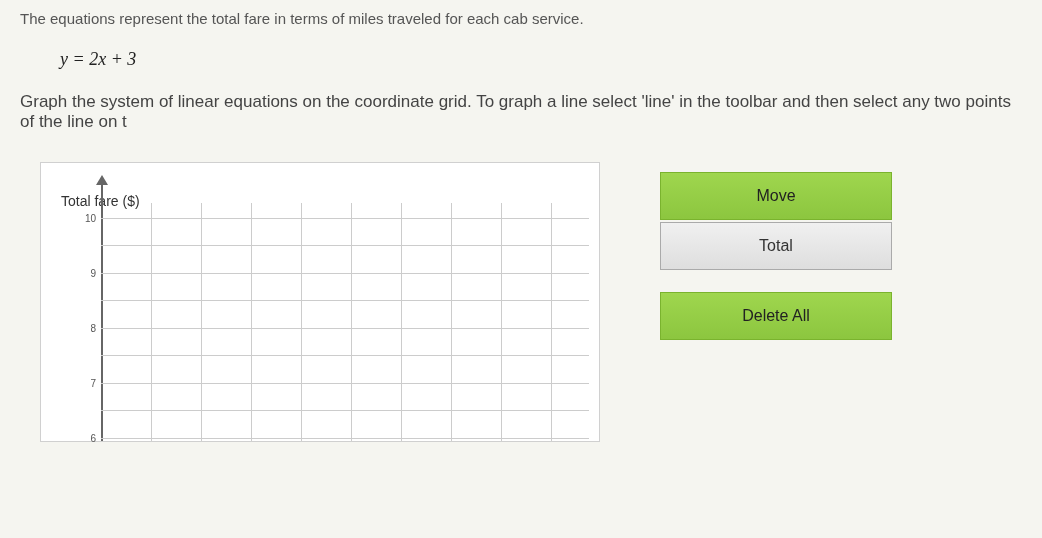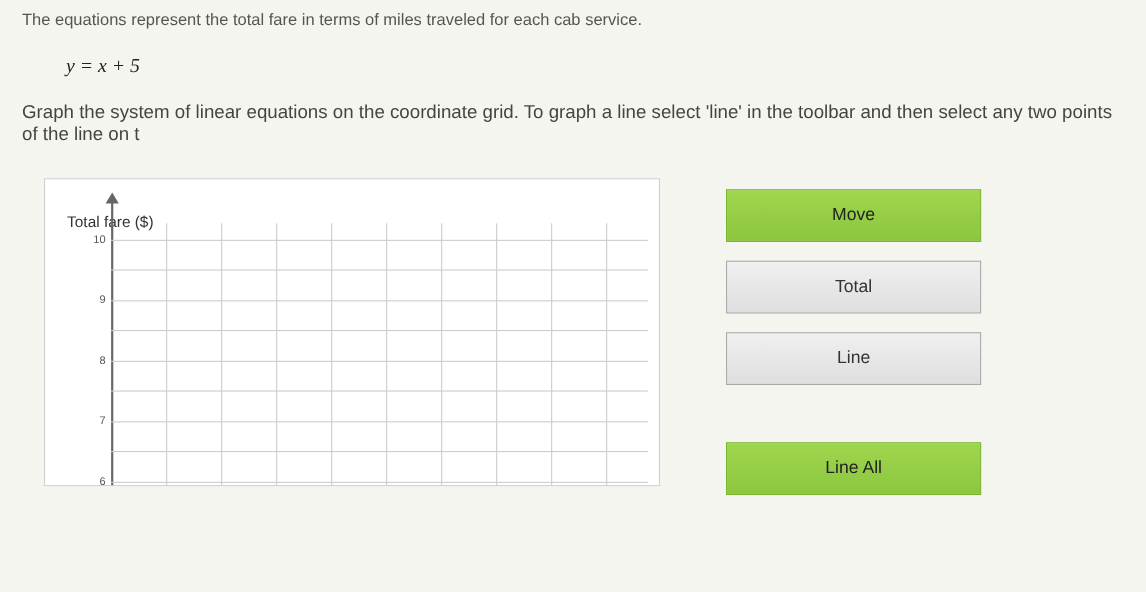--- a/index.html
+++ b/index.html
@@ -98,21 +98,21 @@
       left: 35px;
       width: 20px;
       text-align: right;
       font-size: 10px;
       color: #555;
       transform: translateY(-50%);
     }
     .toolbar {
       display: flex;
       flex-direction: column;
-      gap: 17px;
+      gap: 2px;
       width: 232px;
       margin-top: 10px;
     }
     .tool-btn {
       padding: 14px 0;
       text-align: center;
       font-size: 16px;
       border: 1px solid #aaa;
       cursor: pointer;
       color: #333;
@@ -129,21 +129,21 @@
     .toolbar-gap {
       height: 18px;
     }
   </style>
 </head>
 <body>
 
 <div class="problem-text">The equations represent the total fare in terms of miles traveled for each cab service.</div>
 
 <div class="equations">
-  <div>y = x + 5</div>
+  <div>y = 2x + 3</div>
 </div>
 
 <div class="instruction">Graph the system of linear equations on the coordinate grid. To graph a line select 'line' in the toolbar and then select any  two points of the line on t</div>
 
 <div class="main-area">
 
   <div class="graph-container">
     <div class="graph">
       <div class="arrow-up"></div>
       <div class="graph-label">Total fare ($)</div>
@@ -173,18 +173,17 @@
       <div class="grid-line-v" style="left:360px"></div>
       <div class="grid-line-v" style="left:410px"></div>
       <div class="grid-line-v" style="left:460px"></div>
       <div class="grid-line-v" style="left:510px"></div>
     </div>
   </div>
 
   <div class="toolbar">
     <div class="tool-btn green">Move</div>
     <div class="tool-btn gray">Total</div>
-    <div class="tool-btn gray">Line</div>
     <div class="toolbar-gap"></div>
-    <div class="tool-btn green">Line All</div>
+    <div class="tool-btn green">Delete All</div>
   </div>
 
 </div>
 
 </body></html>

